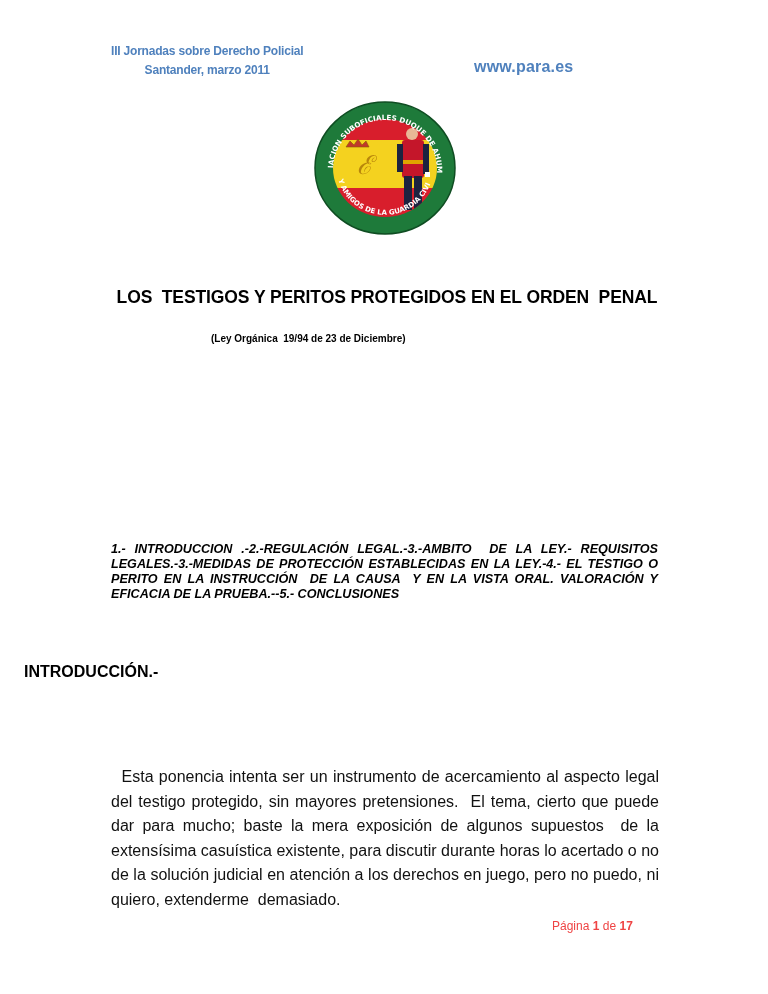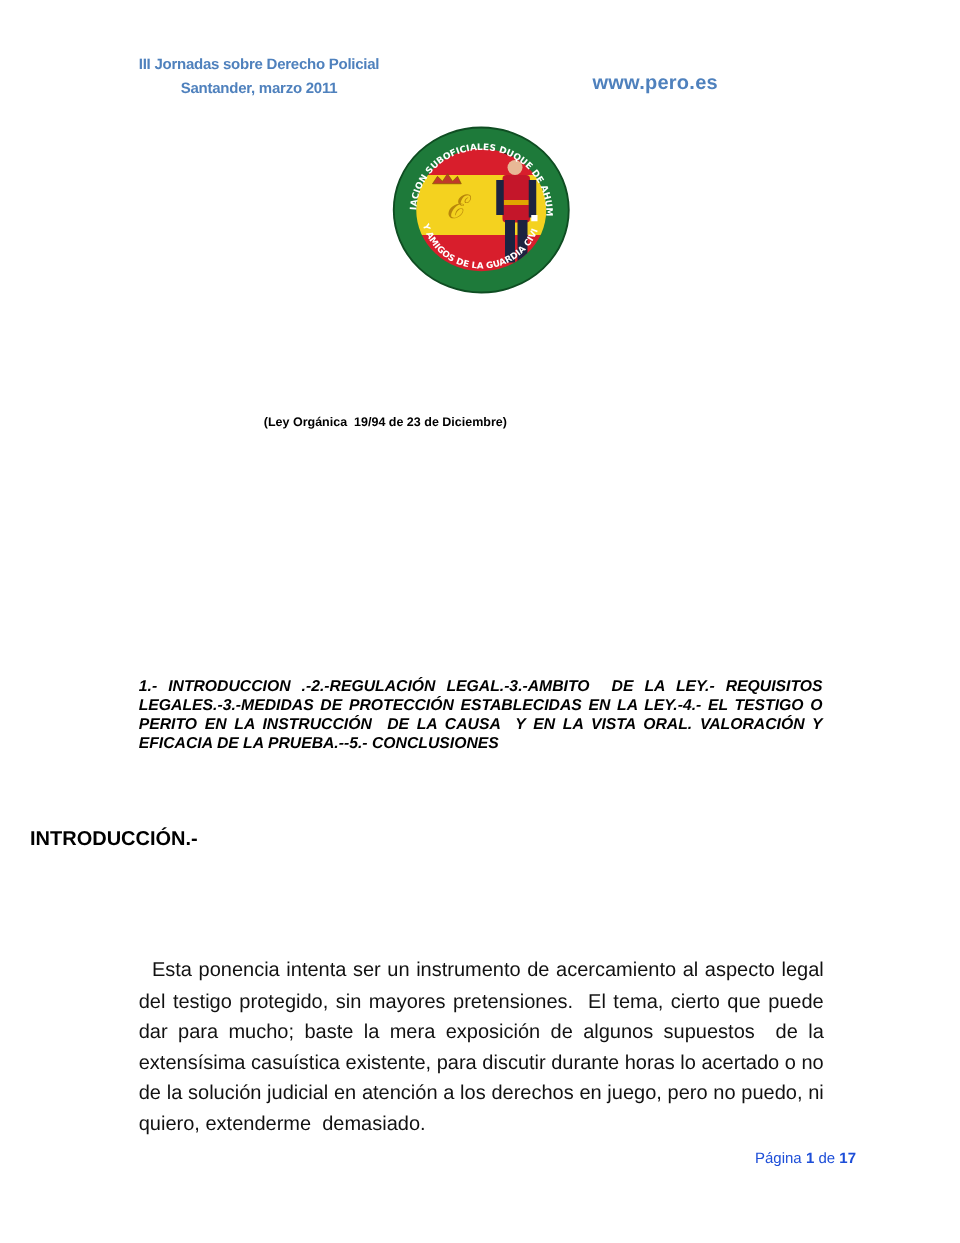--- a/index.html
+++ b/index.html
@@ -109,38 +109,38 @@
       top: 727px;
       font-size: 16px;
       line-height: 24.5px;
       text-align: justify;
       white-space: pre-wrap;
       color: #111;
       margin-top: 38px;
     }
     .footer {
       position: absolute;
-      left: 604px;
+      left: 552px;
       top: 919px;
       font-size: 12px;
-      color: #1d4ed8;
+      color: #ef4444;
       white-space: pre;
     }
     .footer b { font-weight: bold; }
   </style>
 </head>
 <body>
 
 <div class="page">
 
   <div class="header-left">
     <div>III Jornadas sobre Derecho Policial</div>
     <div>Santander, marzo 2011</div>
   </div>
-  <div class="header-right">www.pero.es</div>
+  <div class="header-right">www.para.es</div>
 
   <div class="logo">
     <svg width="145" height="137" viewBox="0 0 145 137" xmlns="http://www.w3.org/2000/svg">
       <defs>
         <clipPath id="inner">
           <ellipse cx="72" cy="68" rx="52" ry="49"></ellipse>
         </clipPath>
         <path id="arcTop" d="M 20 70 A 52 50 0 0 1 124 70"></path>
         <path id="arcBot" d="M 26 82 A 48 46 0 0 0 118 82"></path>
       </defs>
@@ -167,20 +167,21 @@
       </g>
       <text font-family="DejaVu Sans, sans-serif" font-size="7.2" font-weight="bold" fill="#ffffff">
         <textPath href="#arcTop" startOffset="50%" text-anchor="middle">ASOCIACION SUBOFICIALES DUQUE DE AHUMADA</textPath>
       </text>
       <text font-family="DejaVu Sans, sans-serif" font-size="7" font-weight="bold" fill="#ffffff">
         <textPath href="#arcBot" startOffset="50%" text-anchor="middle">Y AMIGOS DE LA GUARDIA CIVIL</textPath>
       </text>
     </svg>
   </div>
 
+  <div class="title">LOS  TESTIGOS Y PERITOS PROTEGIDOS EN EL ORDEN  PENAL</div>
   <div class="subtitle">(Ley Orgánica  19/94 de 23 de Diciembre)</div>
 
 
   <div class="toc">1.- INTRODUCCION .-2.-REGULACIÓN LEGAL.-3.-AMBITO  DE LA LEY.- REQUISITOS LEGALES.-3.-MEDIDAS DE PROTECCIÓN ESTABLECIDAS EN LA LEY.-4.- EL TESTIGO O PERITO EN LA INSTRUCCIÓN  DE LA CAUSA  Y EN LA VISTA ORAL. VALORACIÓN Y EFICACIA DE LA PRUEBA.--5.- CONCLUSIONES</div>
 
   <div class="section-heading">INTRODUCCIÓN.-</div>
 
   <div class="body-text">  Esta ponencia intenta ser un instrumento de acercamiento al aspecto legal del testigo protegido, sin mayores pretensiones.  El tema, cierto que puede dar para mucho; baste la mera exposición de algunos supuestos  de la extensísima casuística existente, para discutir durante horas lo acertado o no  de la solución judicial en atención a los derechos en juego, pero no puedo, ni quiero, extenderme  demasiado.</div>
 
   <div class="footer"><span>Página</span> <b>1</b> <span>de</span> <b>17</b></div>

